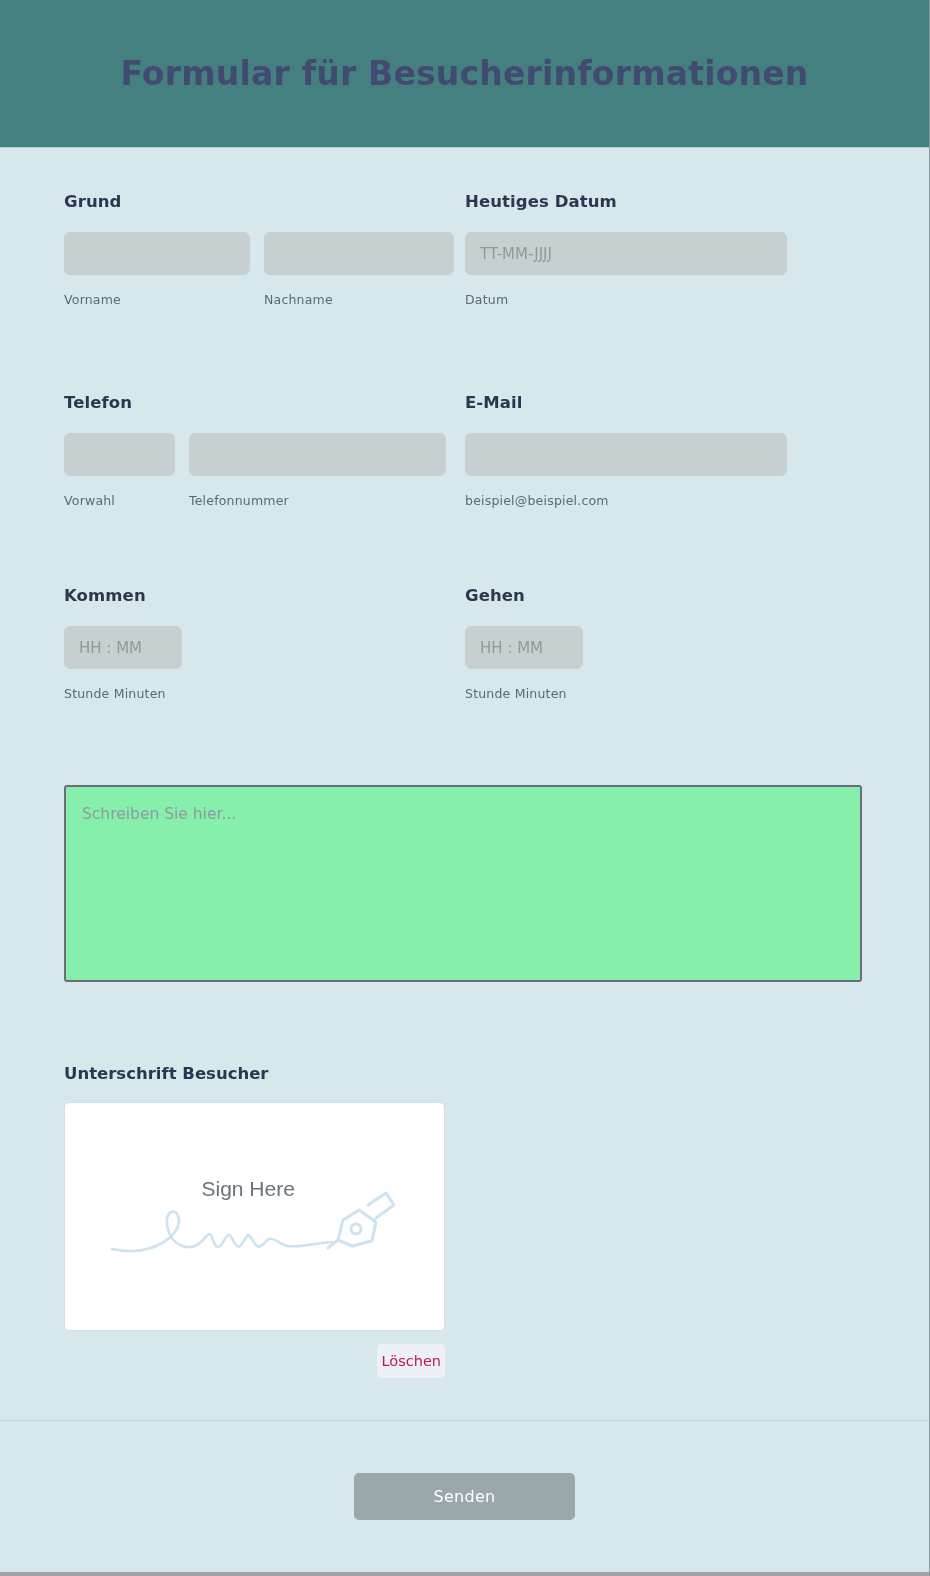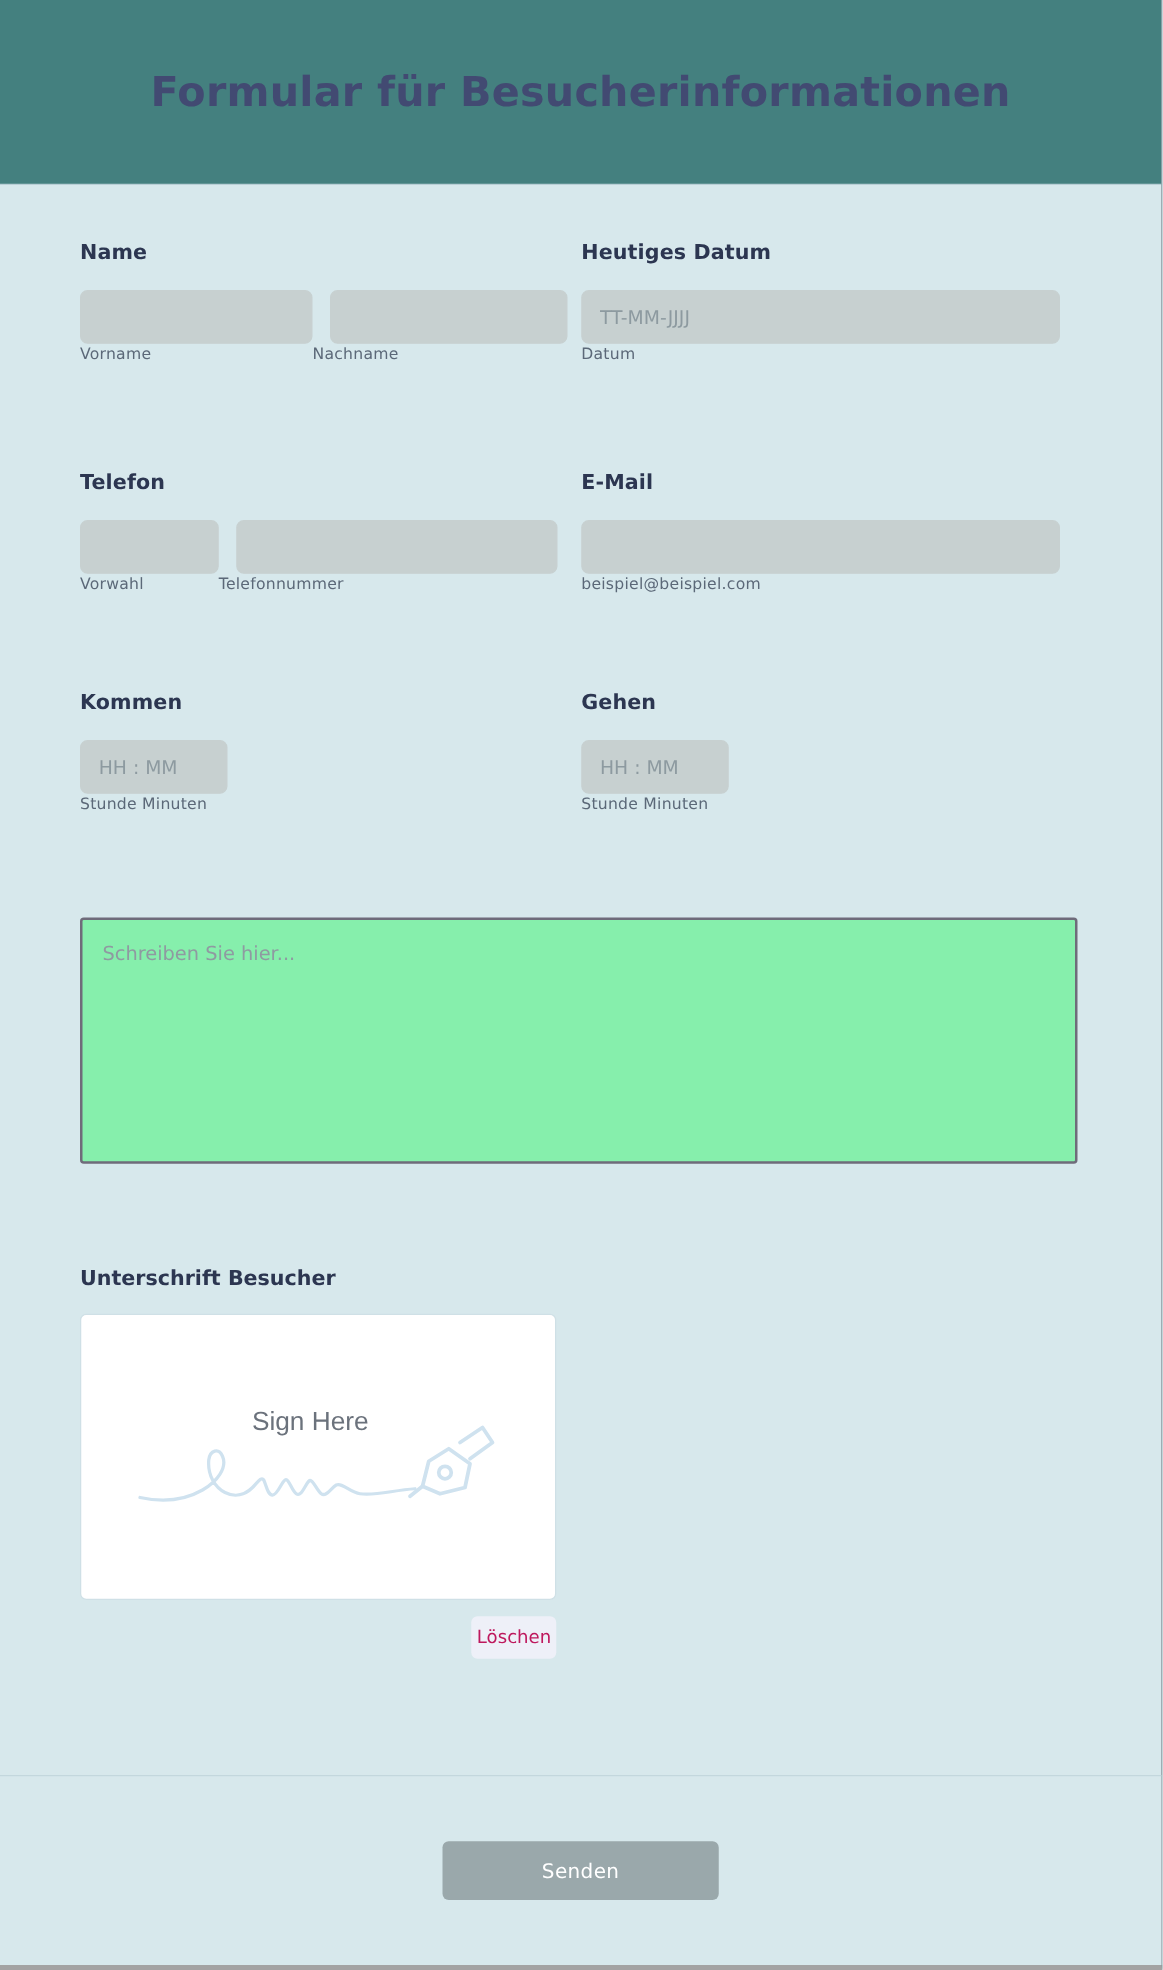--- a/index.html
+++ b/index.html
@@ -80,25 +80,27 @@
     color: #566070;
     font-family: "DejaVu Sans", "Liberation Sans", sans-serif;
     outline: none;
   }
   .txt-input::placeholder { color: #8d9aa0; opacity: 1; }
 
   .w-186 { width: 186px; }
   .w-190 { width: 190px; }
   .w-111 { width: 111px; }
   .w-257 { width: 257px; }
-  .w-383 { width: 383px; }
+  .w-383 { width: 322px; }
   .w-118 { width: 118px; }
 
   .sub-labels {
     display: flex;
+    gap: 14px;
+    margin-top: 17px;
   }
   .sub-label {
     font-size: 12.5px;
     color: #5b6878;
     letter-spacing: 0.2px;
   }
   .sl-186 { width: 186px; }
   .sl-111 { width: 111px; }
 
   .gap-row-1 { height: 86px; }
@@ -210,21 +212,21 @@
 
   <div class="header">
     <h1 class="header-title">Formular für Besucherinformationen</h1>
   </div>
 
   <div class="form-body">
 
     <div class="row">
 
       <div class="col">
-        <div class="field-heading">Name</div>
+        <div class="field-heading">Grund</div>
         <div class="inputs-line">
           <input class="txt-input w-186" type="text" placeholder="" style="">
           <input class="txt-input w-190" type="text" placeholder="" style="">
         </div>
         <div class="sub-labels">
           <span class="sub-label sl-186">Vorname</span>
           <span class="sub-label">Nachname</span>
         </div>
       </div>
 

